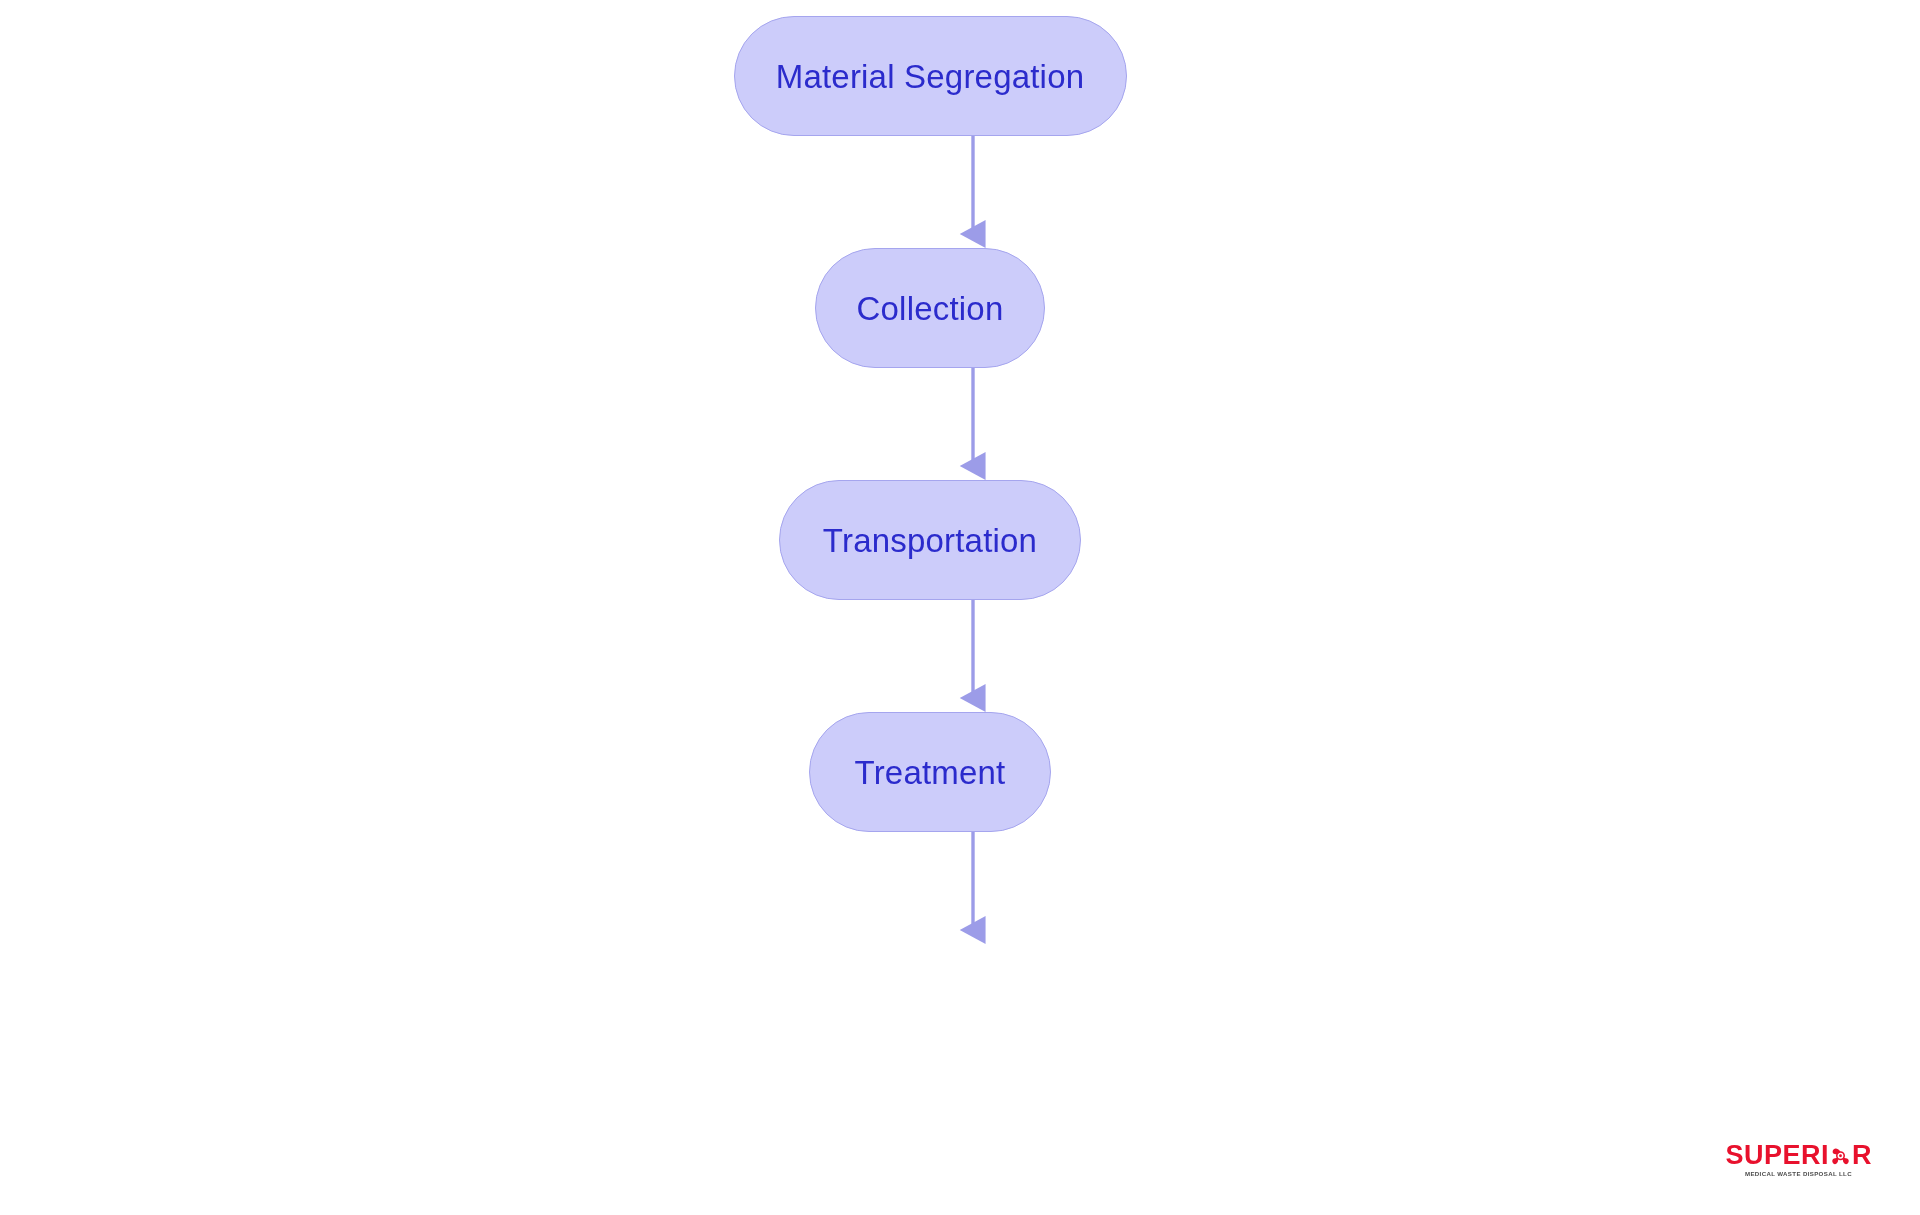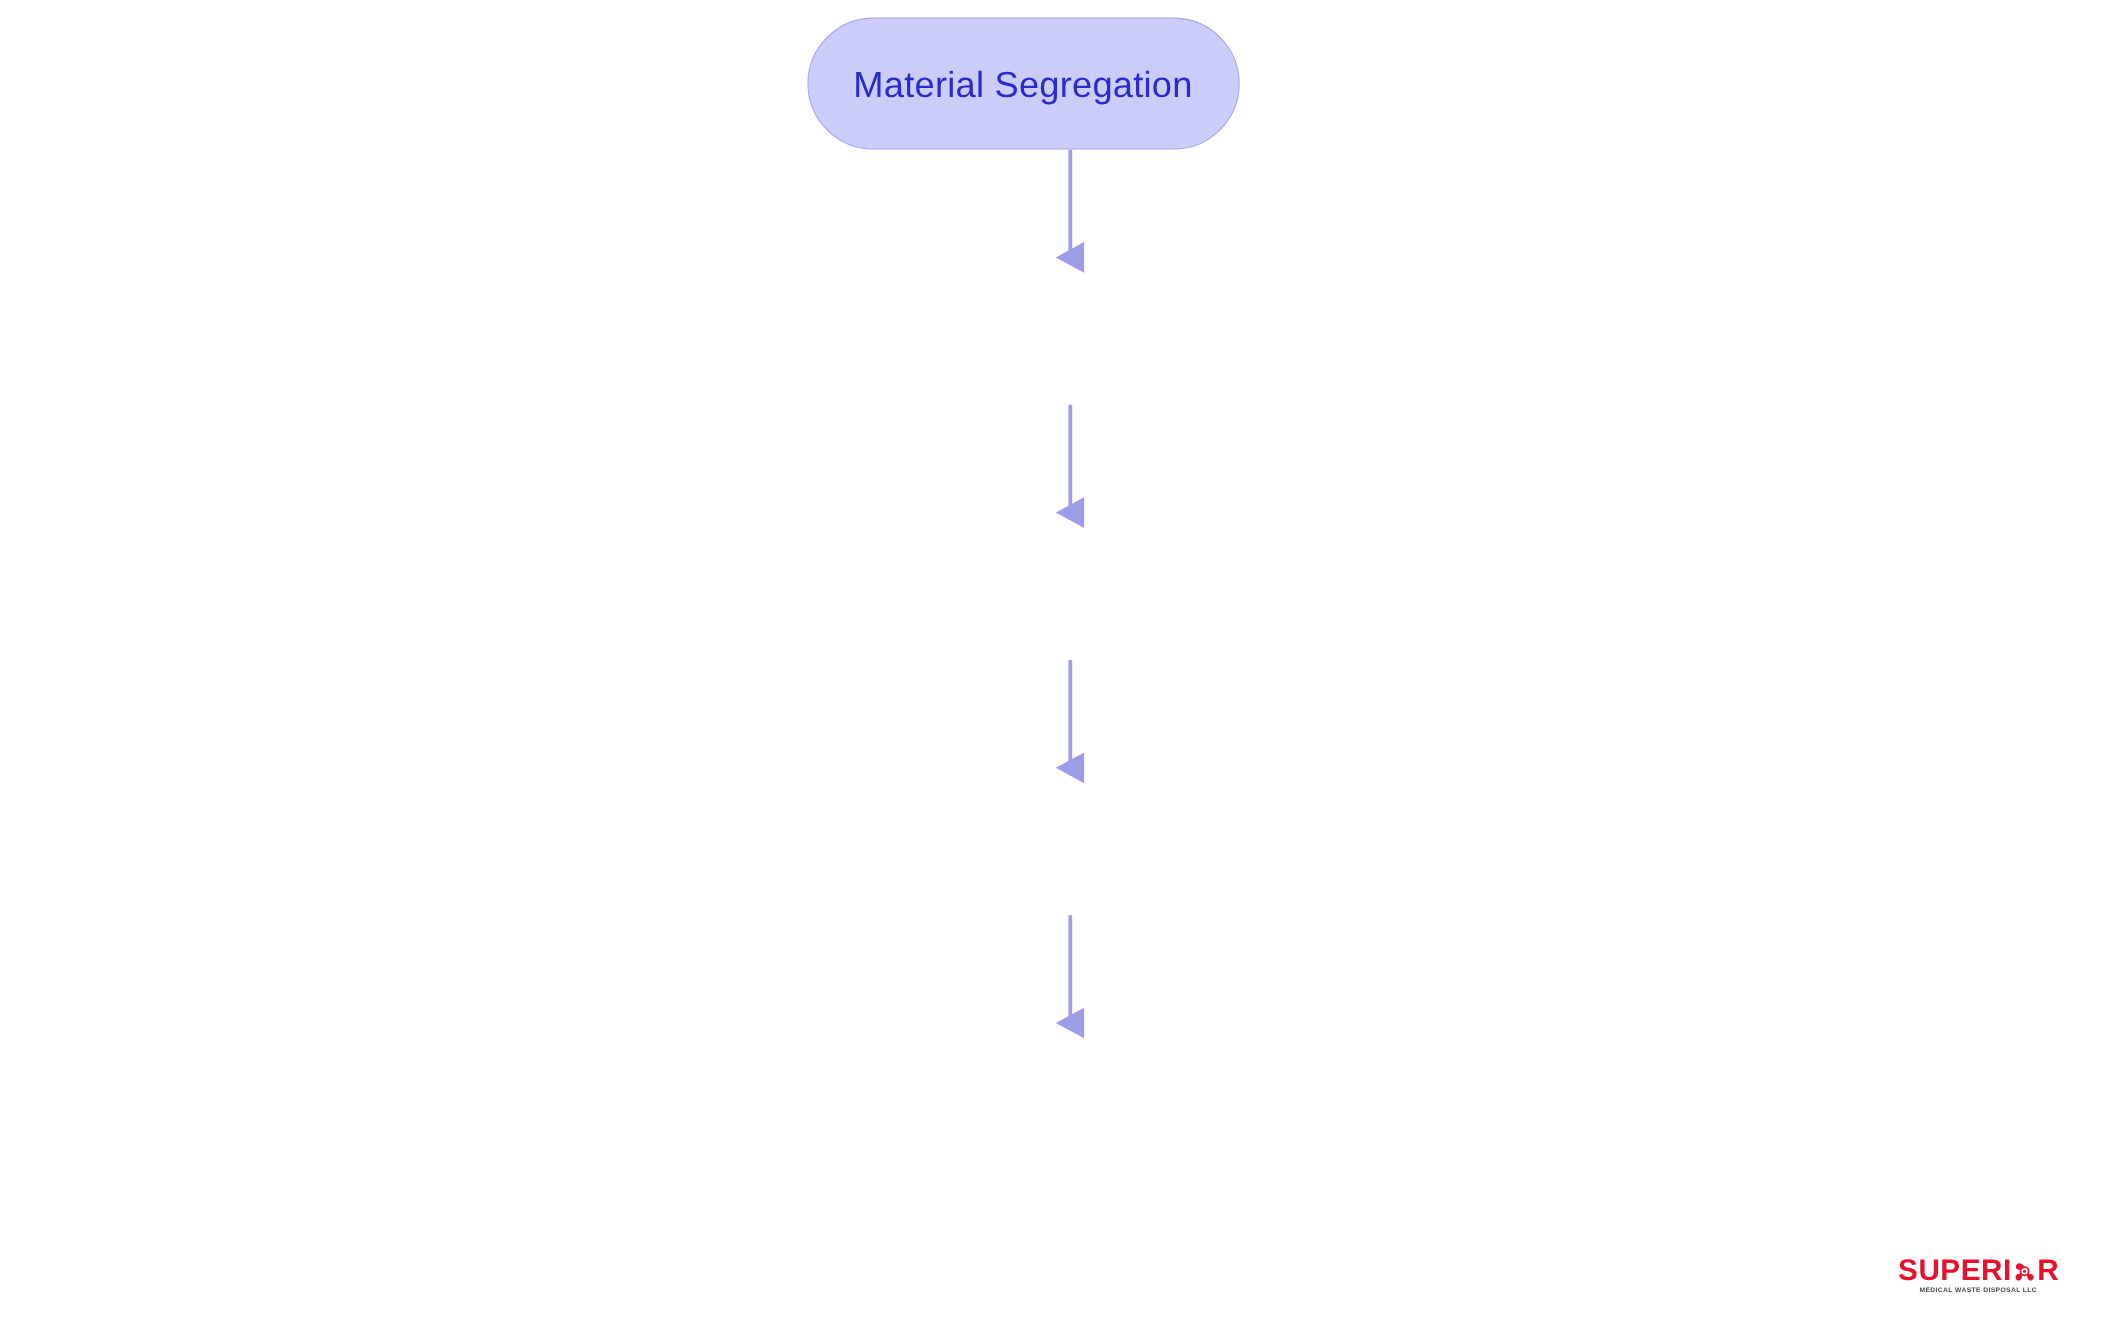--- a/index.html
+++ b/index.html
@@ -139,22 +139,31 @@
       <line x1="973" y1="832" x2="973" y2="930" stroke="#9c9ce8" stroke-width="3.4" marker-end="url(#arrowhead)"></line>
     </g>
   </svg>
 
   <div id="node-stack">
 
     <div class="flow-node node-w-xl">
       <span class="node-label">Material Segregation</span>
     </div>
 
+    <div class="flow-node node-w-sm">
+      <span class="node-label">Collection</span>
+    </div>
 
+    <div class="flow-node node-w-lg">
+      <span class="node-label">Transportation</span>
+    </div>
 
+    <div class="flow-node node-w-md">
+      <span class="node-label">Treatment</span>
+    </div>
 
 
   </div>
 
   <div id="watermark">
     <div class="wm-wordmark">
       <span>SUPERI</span>
       <span class="wm-biohazard">
         <svg viewBox="0 0 64 64" width="25" height="25" xmlns="http://www.w3.org/2000/svg">
           <circle cx="32" cy="30" r="9.5" fill="none" stroke="#e8112d" stroke-width="4"></circle>

